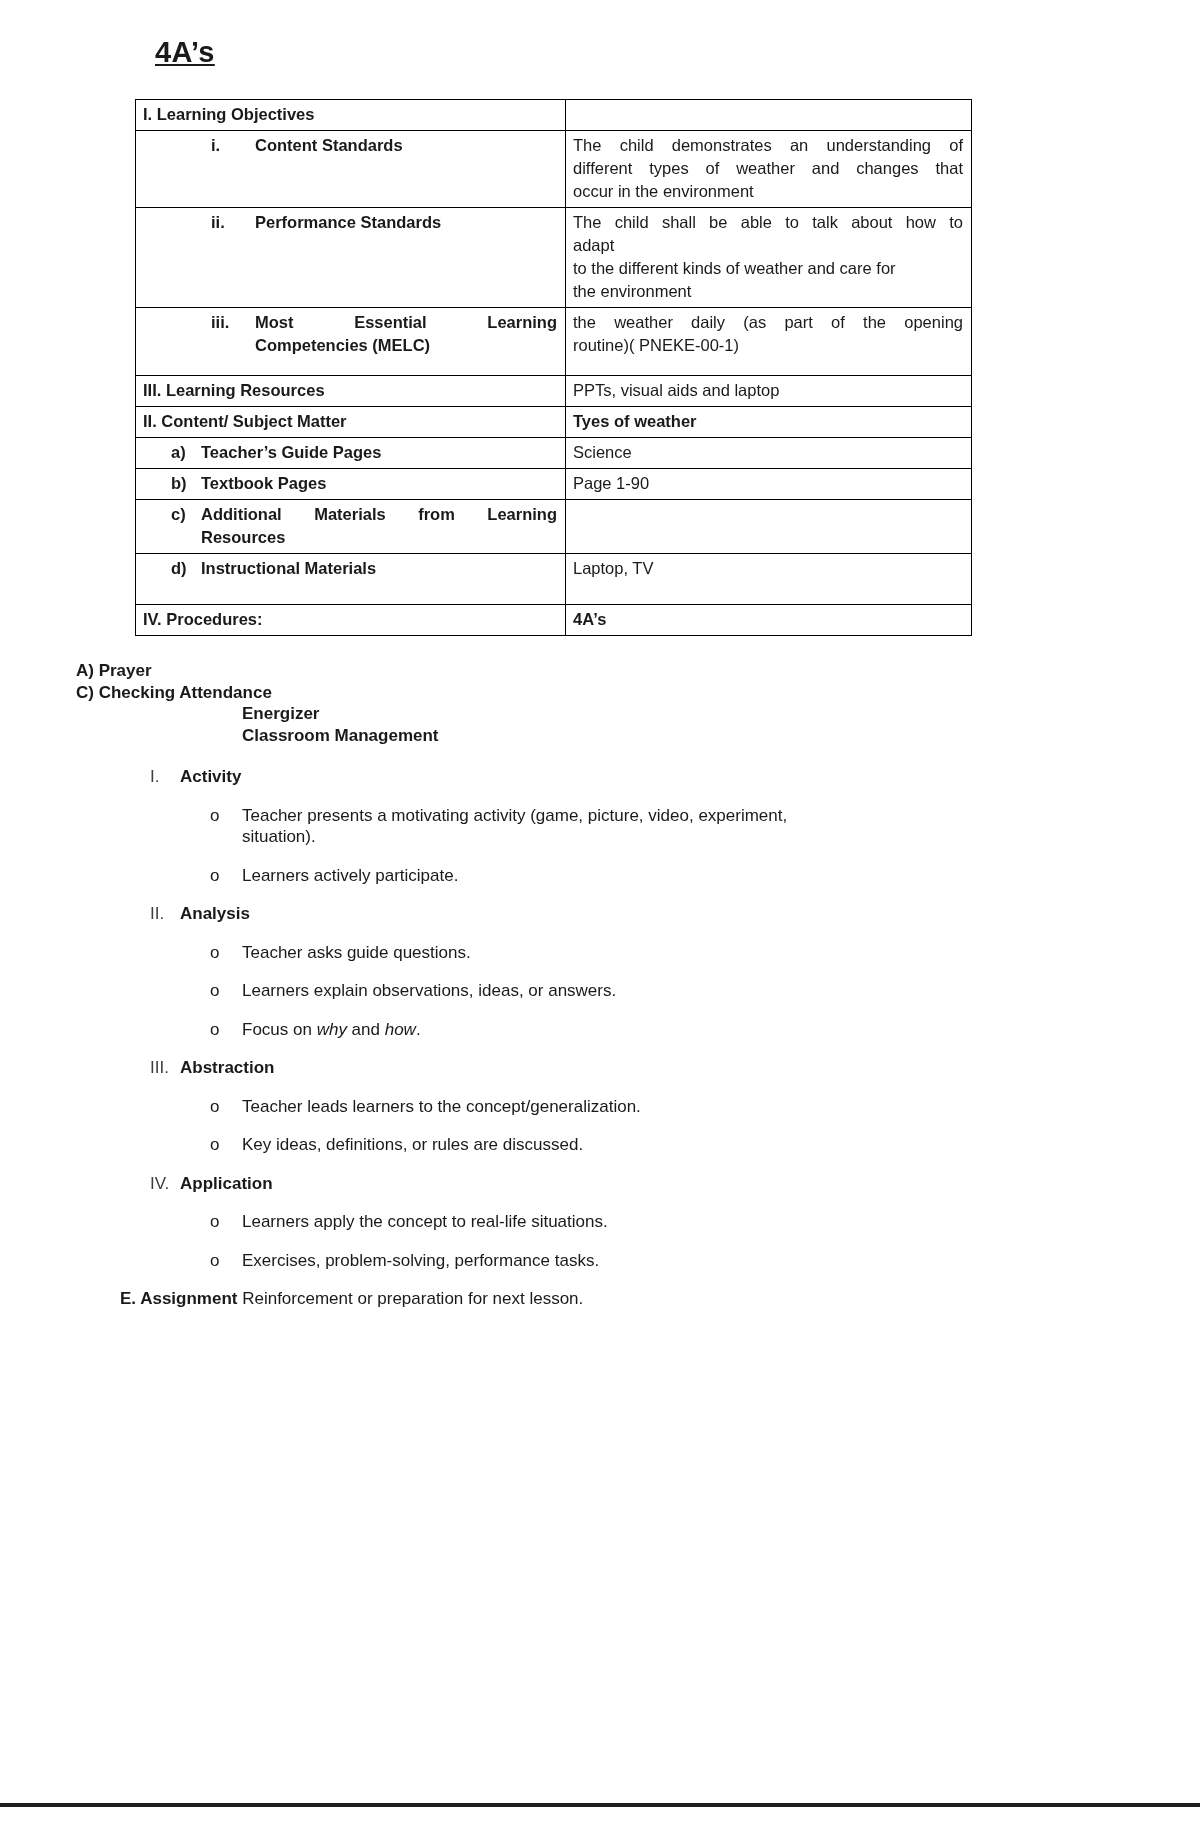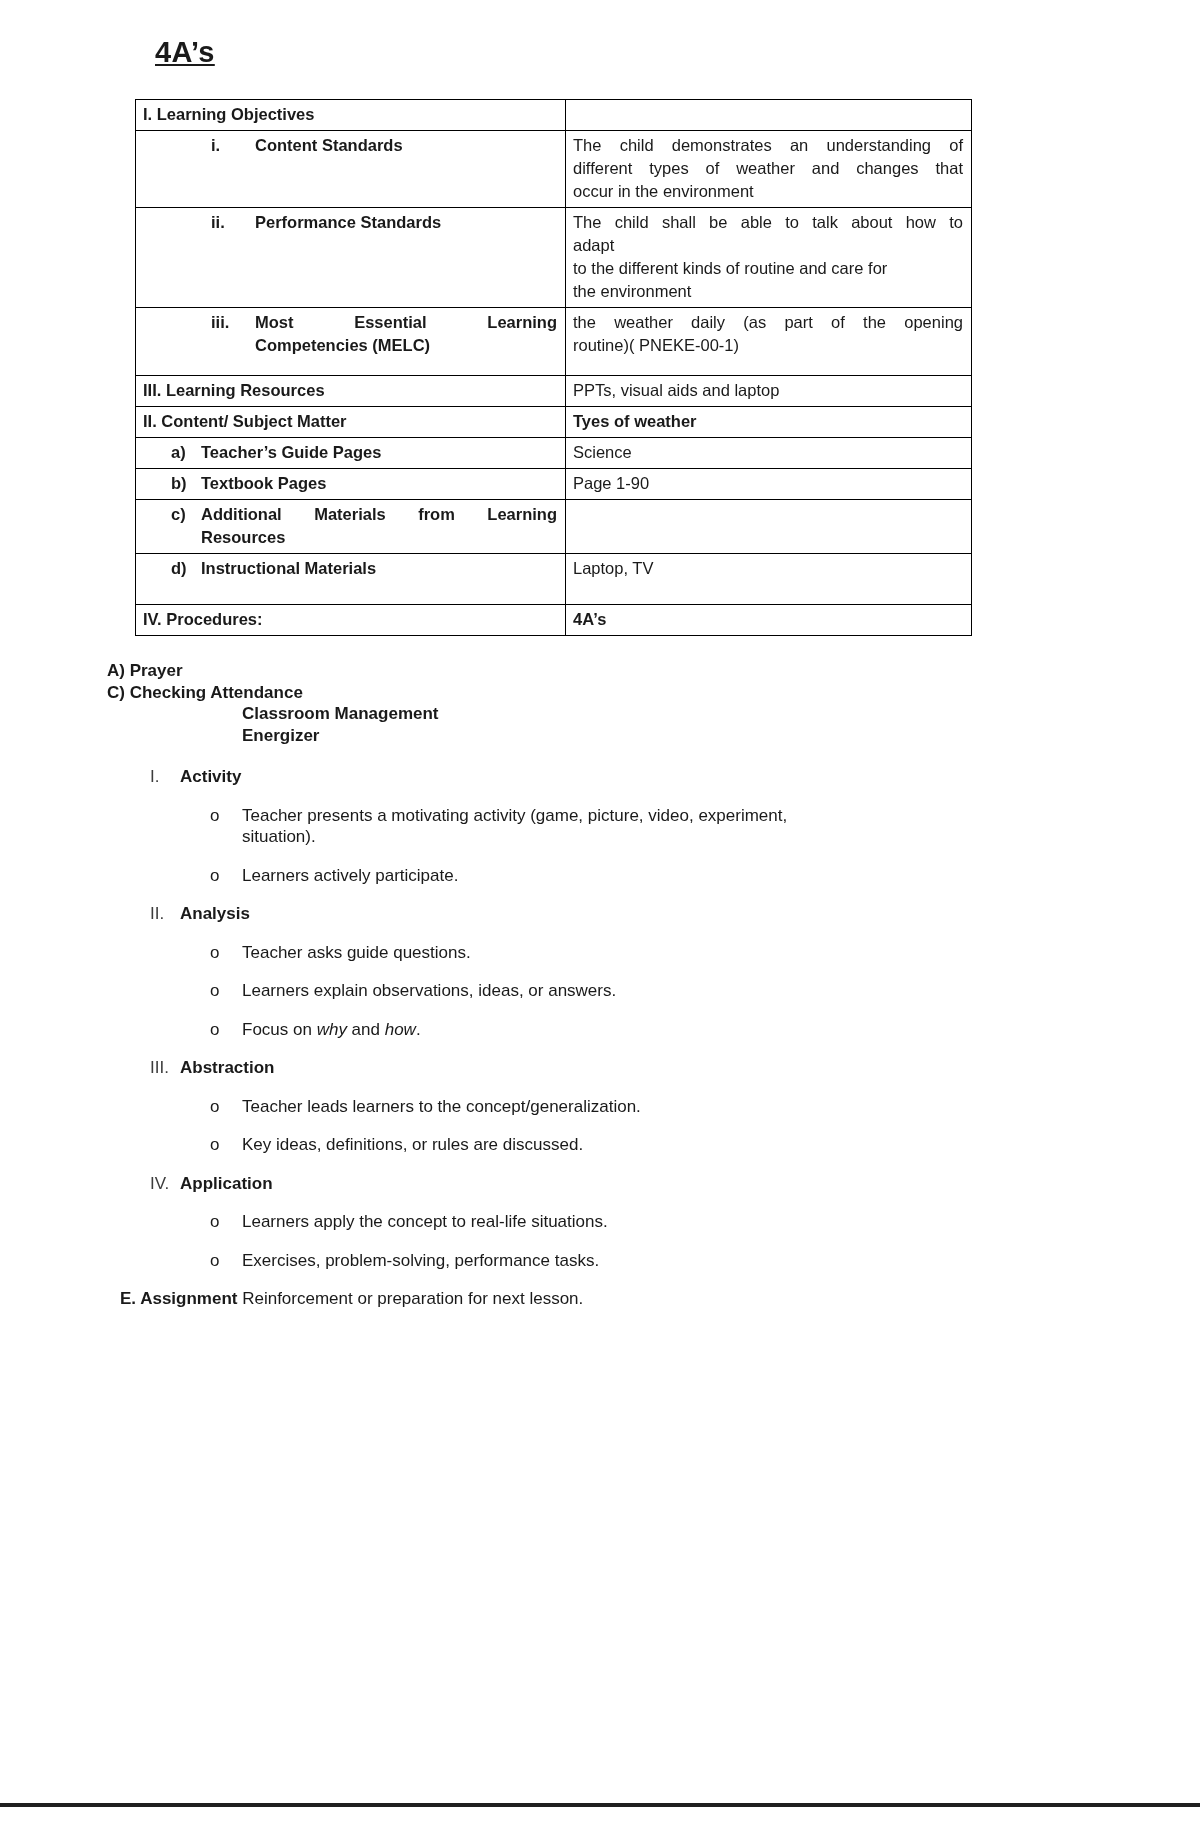--- a/index.html
+++ b/index.html
@@ -42,21 +42,21 @@
   .sub { display: flex; padding-left: 68px; }
   .sub .num { flex: 0 0 44px; }
   .sub .fill { flex: 1; }
   .abc { display: flex; padding-left: 28px; }
   .abc .num { flex: 0 0 30px; }
   .abc .fill { flex: 1; }
   tr.melc td { padding-bottom: 18px; }
   tr.instr td { padding-bottom: 24px; }
   
   .content { font-size: 17px; line-height: 21.5px; }
-  .proc { margin-top: 24px; padding-left: 107px; font-weight: bold; }
+  .proc { margin-top: 24px; padding-left: 76px; font-weight: bold; }
   .proc-sub { padding-left: 242px; font-weight: bold; }
   .sections { margin-top: 20px; }
   .sec-head { display: flex; padding-left: 150px; margin-bottom: 17px; }
   .sec-num { flex: 0 0 30px; color: #3d3d3d; }
   .sec-title { font-weight: bold; }
   .bullet { display: flex; padding-left: 210px; margin-bottom: 17px; }
   .marker { flex: 0 0 32px; }
   .btext { max-width: 650px; }
   .w1 { max-width: 600px; }
   .it { font-style: italic; }
@@ -107,21 +107,21 @@
       <tr>
         <td class="b">
           <div class="sub">
             <span class="num">ii.</span>
             <span class="fill">Performance Standards</span>
           </div>
         </td>
         <td>
           <div class="stretch">The child shall be able to talk about how to</div>
           <div>adapt</div>
-          <div>to the different kinds of routine and care for</div>
+          <div>to the different kinds of weather and care for</div>
           <div>the environment</div>
         </td>
       </tr>
 
       <tr class="melc">
         <td class="b">
           <div class="sub">
             <span class="num">iii.</span>
             <span class="fill">
               <div class="stretch">Most Essential Learning</div>
@@ -195,22 +195,22 @@
     </tbody>
   </table>
 
   <div class="content">
 
     <div class="proc">
       <div>A) Prayer</div>
       <div>C) Checking Attendance</div>
     </div>
     <div class="proc-sub">
+      <div>Energizer</div>
       <div>Classroom Management</div>
-      <div>Energizer</div>
     </div>
 
     <div class="sections">
 
       <div class="section">
         <div class="sec-head">
           <span class="sec-num">I.</span>
           <span class="sec-title">Activity</span>
         </div>
         <div class="bullet">

